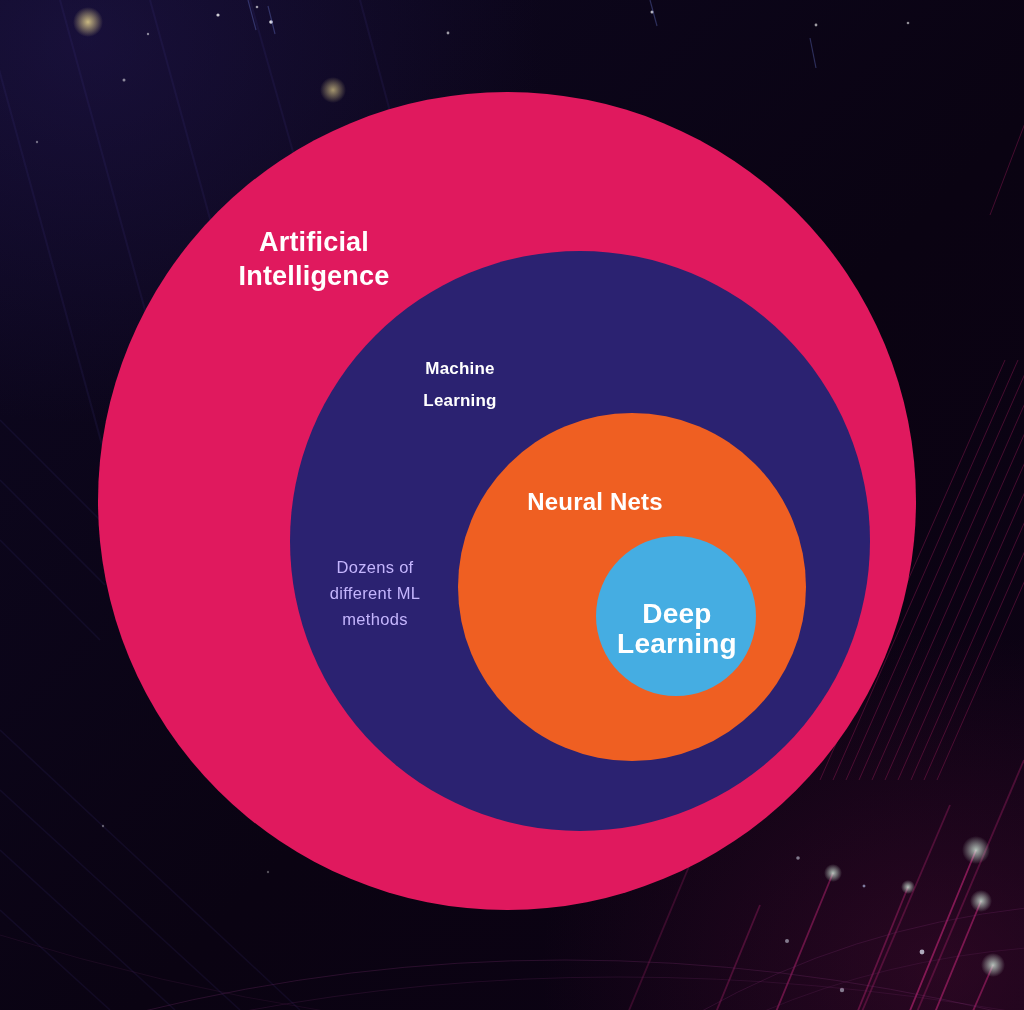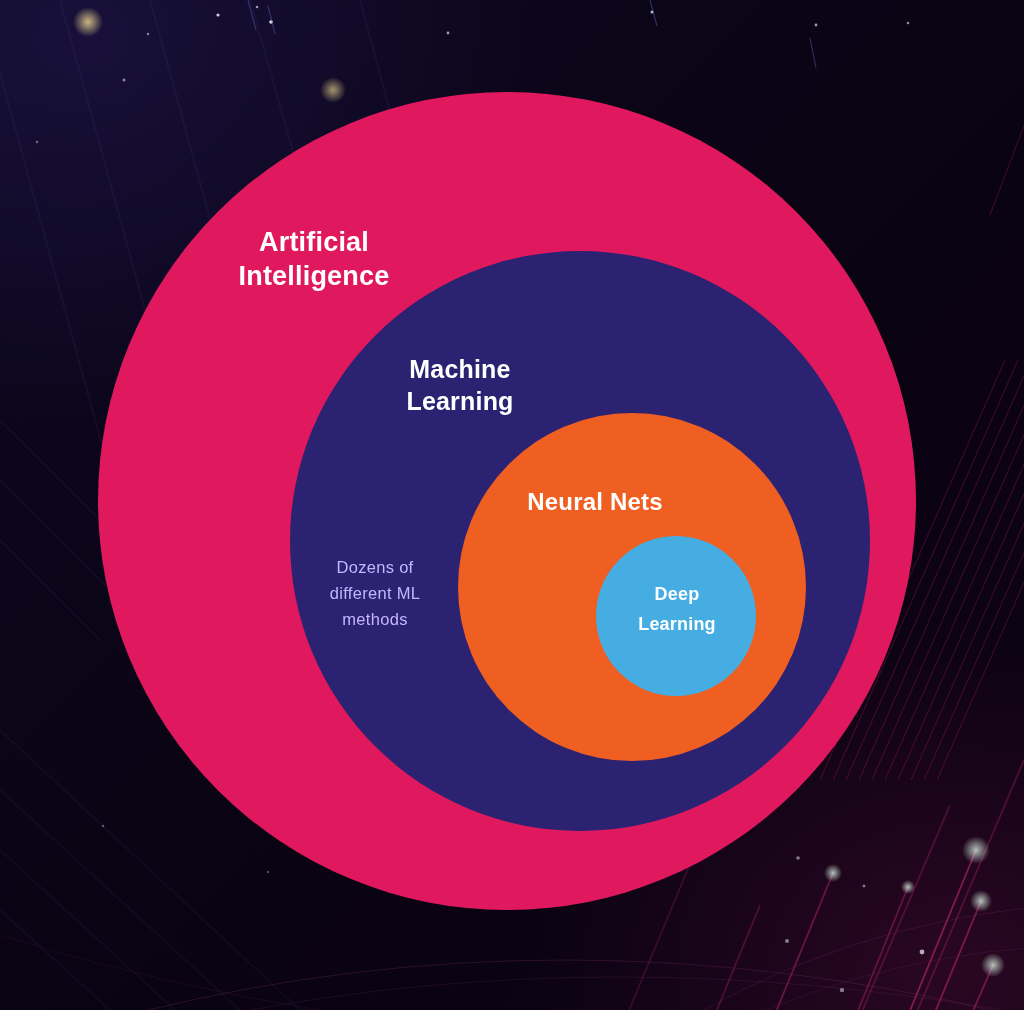--- a/index.html
+++ b/index.html
@@ -37,23 +37,23 @@
   .label {
     position: absolute;
     transform: translate(-50%, -50%);
     text-align: center;
     white-space: pre-line;
     color: #ffffff;
     font-weight: 700;
     letter-spacing: 0.2px;
   }
   .label-ai { left: 216px; top: 167px; font-size: 27px; line-height: 34px; }
-  .label-ml { left: 170px; top: 134px; font-size: 25px; line-height: 32px; }
+  .label-ml { left: 170px; top: 134px; font-size: 17px; line-height: 32px; }
   .label-nn { left: 137px; top:  89px; font-size: 24px; line-height: 30px; }
-  .label-dl { left:  81px; top:  73px; font-size: 18px; line-height: 30px; }
+  .label-dl { left:  81px; top:  93px; font-size: 28px; line-height: 30px; }
   .note-ml {
     position: absolute;
     left: 85px;
     top: 342px;
     transform: translate(-50%, -50%);
     text-align: center;
     white-space: pre-line;
     color: #c4b5fd;
     font-weight: 400;
     font-size: 16.5px;

